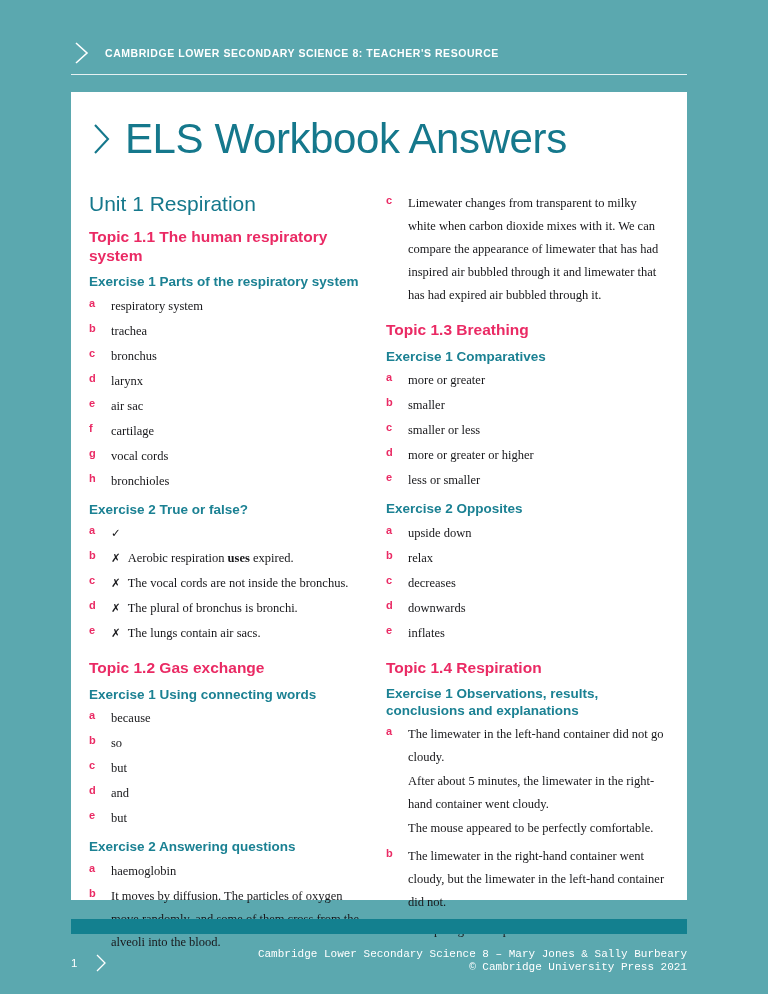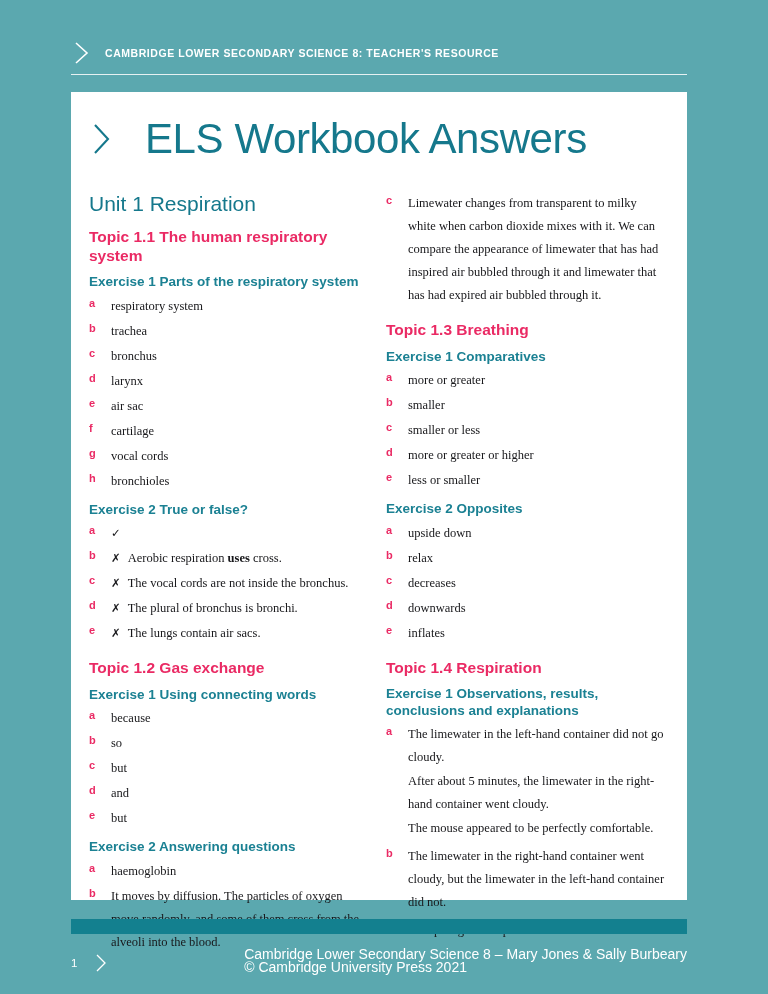--- a/index.html
+++ b/index.html
@@ -58,21 +58,20 @@
     height: 808px;
     background: #ffffff;
     box-sizing: border-box;
     padding: 20px 26px 10px 18px;
   }
 
   .doc-title-row {
     display: flex;
     align-items: center;
     margin: 4px 0 0 0;
-    gap: 20px;
   }
   .title-chevron {
     width: 26px;
     height: 46px;
     flex: 0 0 26px;
     margin-right: 10px;
   }
   .title-chevron svg { display: block; }
   .doc-title {
     color: #15788c;
@@ -185,23 +184,25 @@
   }
   .foot-chevron {
     width: 16px;
     height: 22px;
   }
   .foot-chevron svg { display: block; }
   .footer-right {
     position: absolute;
     right: 81px;
     top: 4px;
+    text-align: right;
     color: #ffffff;
-    font-size: 14px;
+    font-size: 11px;
     line-height: 13px;
+    font-family: Liberation Mono, monospace;
   }
 </style>
 </head>
 <body>
 
 <div class="page-header">
   <div class="hdr-row">
     <span class="hdr-chevron">
       <svg width="22" height="28" viewBox="0 0 22 28">
         <path d="M5 4 L16 14 L5 24" fill="none" stroke="#ffffff" stroke-width="1.6"></path>
@@ -273,21 +274,21 @@
       <div class="answers">
         <div class="ans">
           <span class="ans-letter">a</span>
           <div class="ans-body tf">
             <span class="mark">✓</span>
           </div>
         </div>
         <div class="ans">
           <span class="ans-letter">b</span>
           <div class="ans-body tf">
-            <span class="mark">✗</span><span>Aerobic respiration </span><b>uses</b><span> cross.</span>
+            <span class="mark">✗</span><span>Aerobic respiration </span><b>uses</b><span> expired.</span>
           </div>
         </div>
         <div class="ans">
           <span class="ans-letter">c</span>
           <div class="ans-body tf">
             <span class="mark">✗</span><span>The vocal cords are not inside the bronchus.</span>
           </div>
         </div>
         <div class="ans">
           <span class="ans-letter">d</span>

